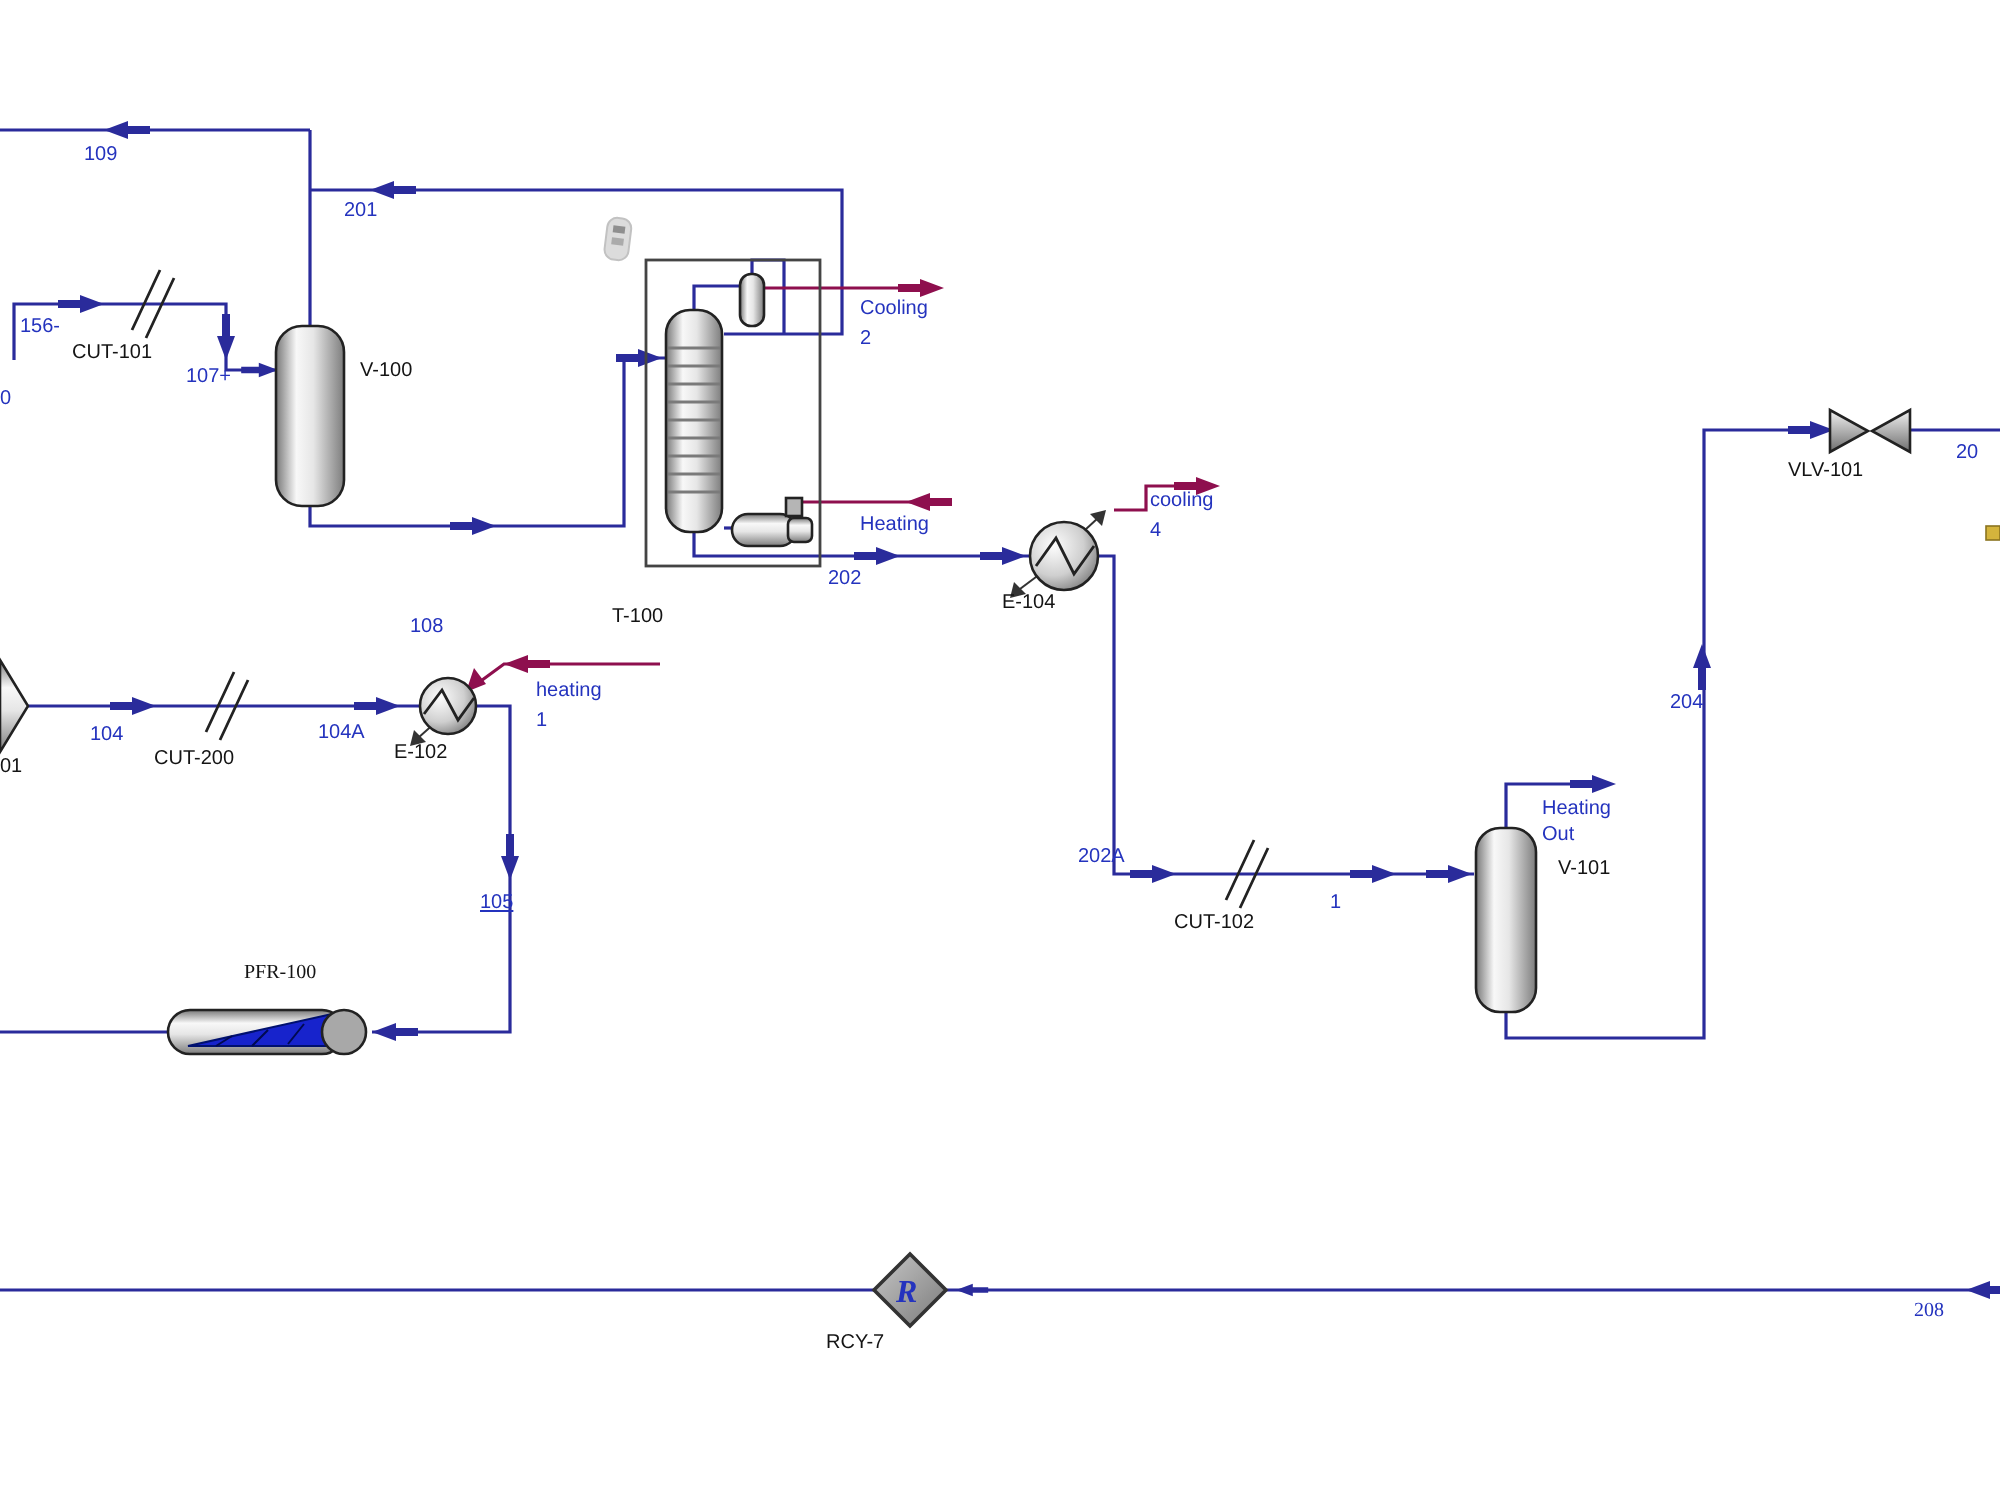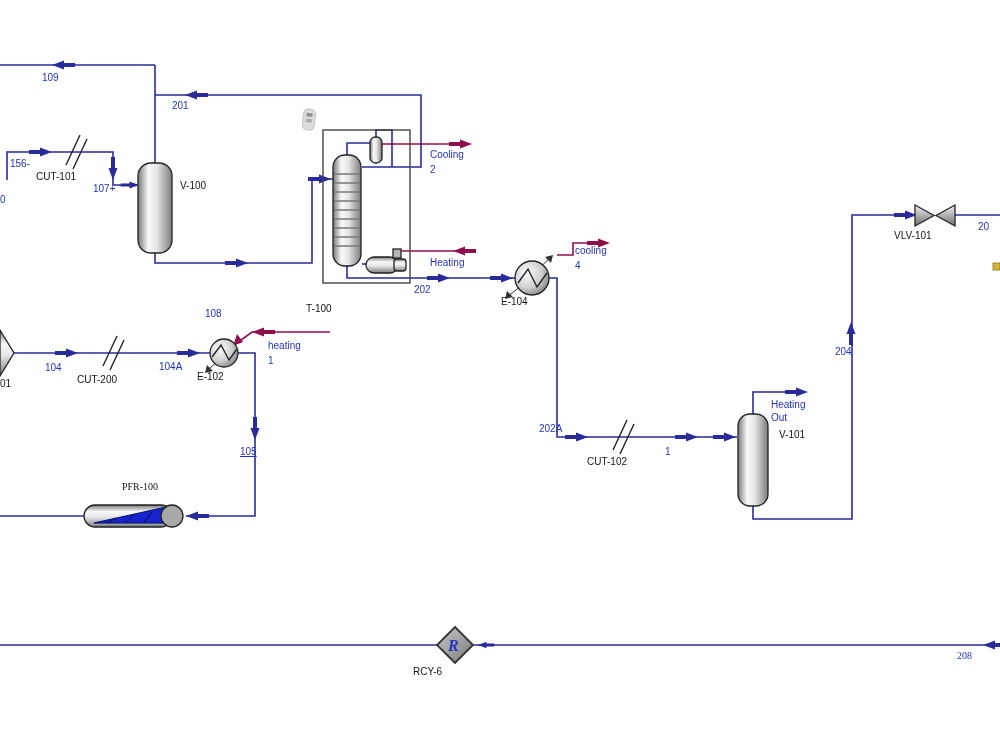--- a/index.html
+++ b/index.html
@@ -209,16 +209,16 @@
       <div class="lbl equipment" style="left: 0px; top: 377px;">01</div>
       <div class="lbl stream" style="left: 539px; top: 422px;">202A</div>
       <div class="lbl equipment" style="left: 587px; top: 455px;">CUT-102</div>
       <div class="lbl stream" style="left: 665px; top: 445px;">1</div>
       <div class="lbl stream" style="left: 771px; top: 398px;">Heating</div>
       <div class="lbl stream" style="left: 771px; top: 411px;">Out</div>
       <div class="lbl equipment" style="left: 779px; top: 428px;">V-101</div>
       <div class="lbl stream" style="left: 835px; top: 345px;">204</div>
       <div class="lbl equipment" style="left: 894px; top: 229px;">VLV-101</div>
       <div class="lbl stream" style="left: 978px; top: 220px; text-align: center;">20</div>
-      <div class="lbl equipment" style="left: 413px; top: 665px;">RCY-6</div>
+      <div class="lbl equipment" style="left: 413px; top: 665px;">RCY-7</div>
       <div class="lbl stream" style="left: 957px; top: 649px; font-family: Liberation Serif, serif;">208</div>
     </div>
 </div>
 
 </body></html>

